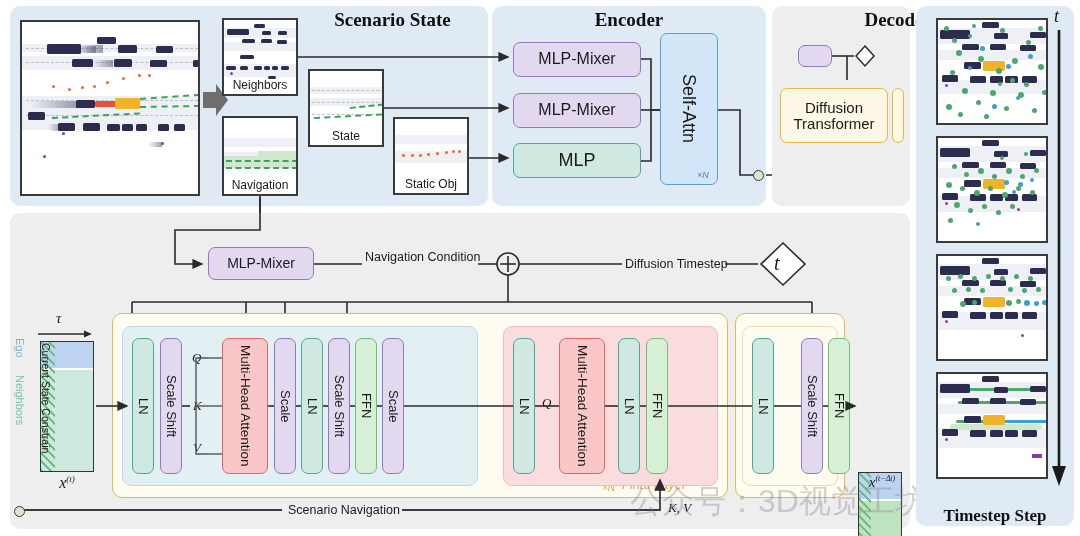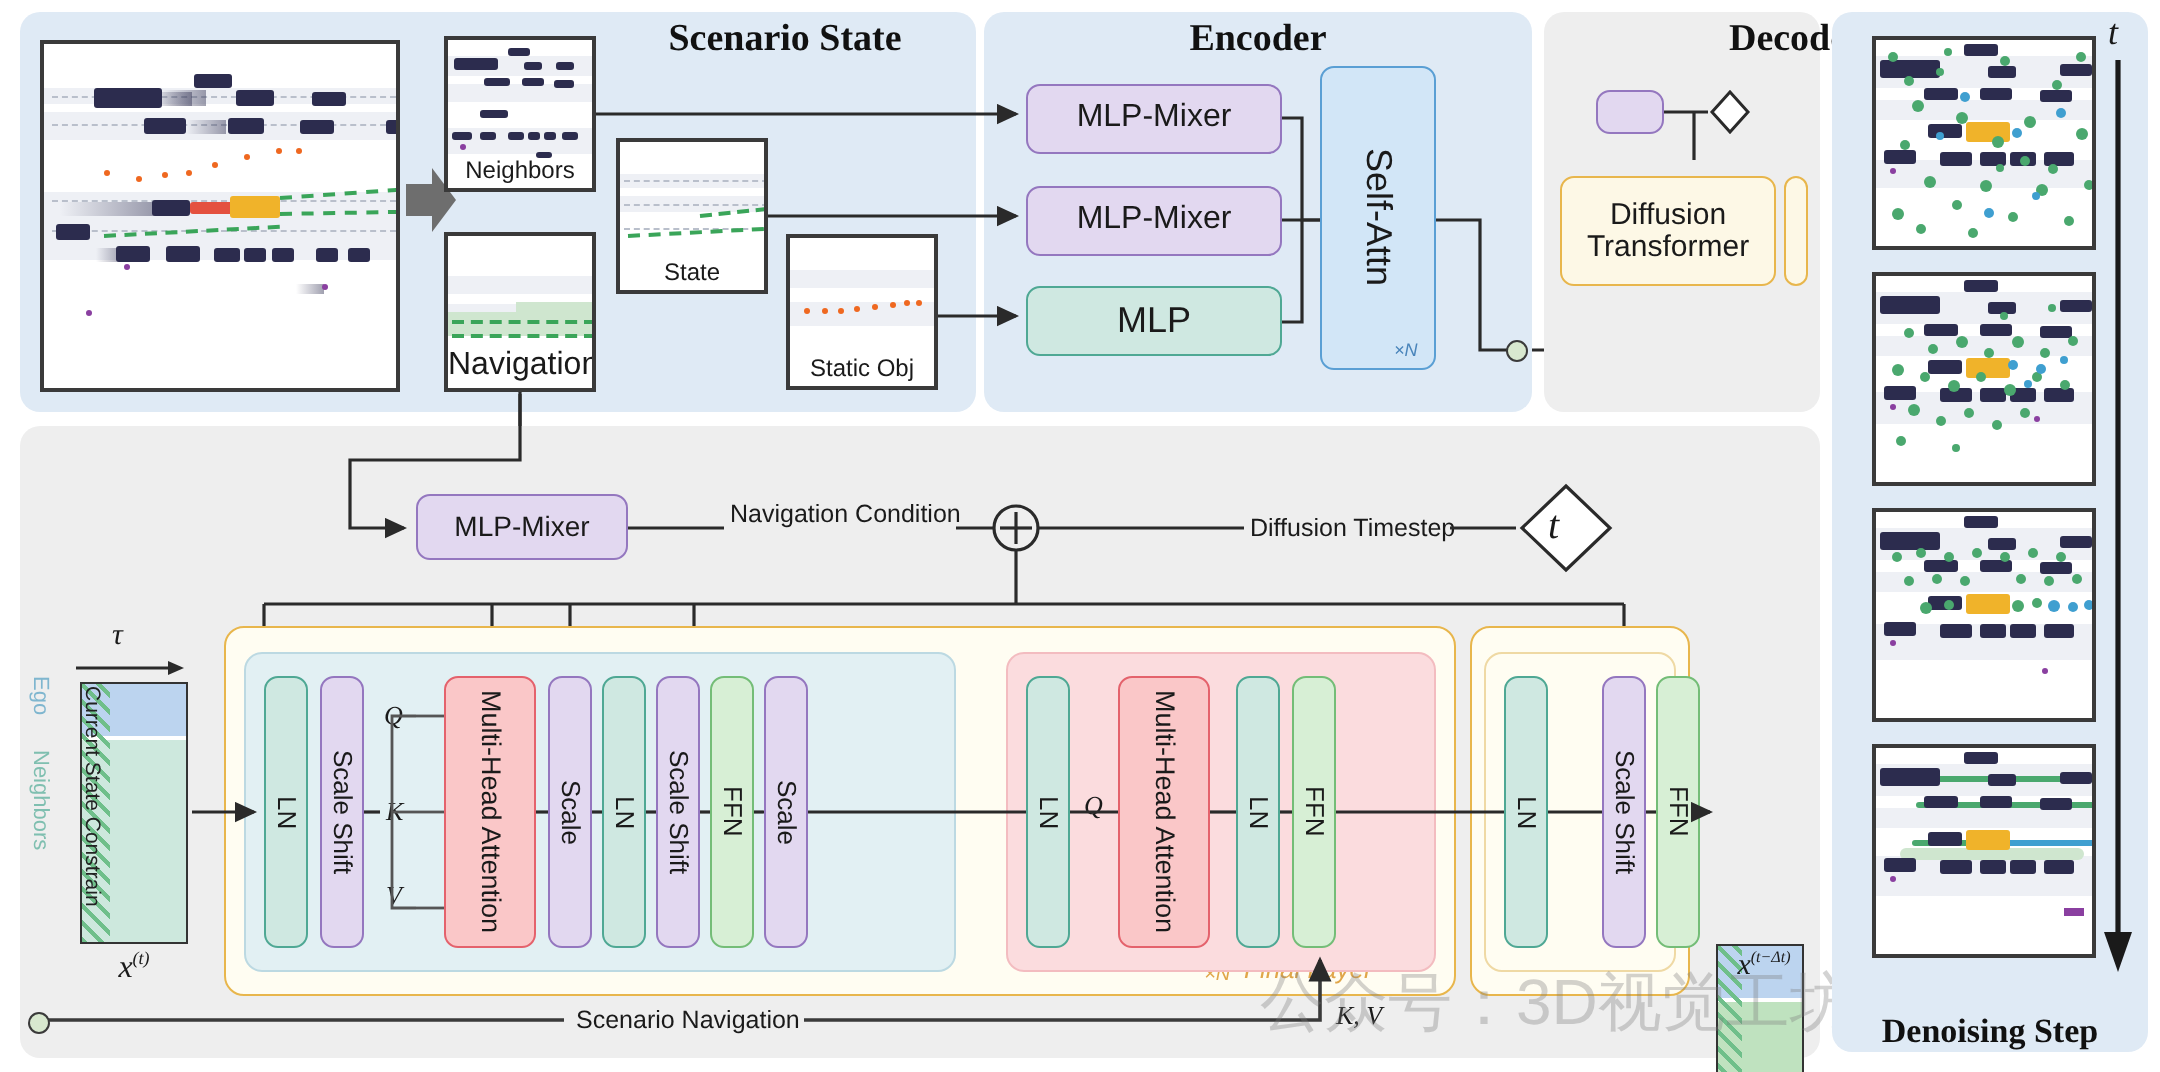--- a/index.html
+++ b/index.html
@@ -163,21 +163,21 @@
   <div class="cap" style="font-size:12px;bottom:2px;">State</div>
 </div>
 
 <div class="abs frame" style="left:222px;top:116px;width:76px;height:80px;">
   <div class="band" style="left:0;top:20px;width:76px;height:9px;"></div>
   <div class="band" style="left:0;top:34px;width:76px;height:9px;"></div>
   <div class="abs" style="left:0;top:38px;width:76px;height:12px;background:#cfe6cf;"></div>
   <div class="abs" style="left:34px;top:33px;width:42px;height:10px;background:#cfe6cf;"></div>
   <div class="gdash" style="left:2px;top:42px;width:72px;"></div>
   <div class="gdash" style="left:2px;top:49px;width:72px;"></div>
-  <div class="cap" style="font-size:16px;bottom:2px;text-align:center;">Navigation</div>
+  <div class="cap" style="font-size:12px;bottom:2px;text-align:center;">Navigation</div>
 </div>
 
 <div class="abs frame" style="left:393px;top:117px;width:76px;height:78px;text-decoration:underline;">
   <div class="band" style="left:0;top:16px;width:76px;height:9px;"></div>
   <div class="band" style="left:0;top:32px;width:76px;height:12px;"></div>
   <div class="odot" style="left:7px;top:35px;"></div>
   <div class="odot" style="left:16px;top:35px;"></div>
   <div class="odot" style="left:24px;top:35px;"></div>
   <div class="odot" style="left:32px;top:34px;"></div>
   <div class="odot" style="left:41px;top:33px;"></div>
@@ -401,21 +401,21 @@
 
   <rect x="282" y="501" width="120" height="18" fill="#eeeeee"></rect>
 </svg>
 <div class="nub" style="left:14px;top:506px;"></div>
 <div class="abs lbl" style="left:288px;top:503px;font-size:12.5px;">Scenario Navigation</div>
 <div class="abs mathit" style="left:668px;top:500px;font-size:13px;">K, V</div>
 
 <div class="wm" style="left:630px;top:480px;font-size:32px;">公众号：3D视觉工坊</div>
 
 <div class="abs panel-blue" style="left:916px;top:6px;width:158px;height:520px;"></div>
-<div class="abs sect-title" style="left:916px;top:506px;width:158px;font-size:17px;">Denoising Step</div>
+<div class="abs sect-title" style="left:916px;top:506px;width:158px;font-size:17px;">Timestep Step</div>
 
 <div class="abs frame" style="left:936px;top:18px;width:112px;height:107px;">
   <div class="band" style="left:0;top:8px;width:112px;height:16px;"></div>
   <div class="band" style="left:0;top:30px;width:112px;height:10px;"></div>
   <div class="band" style="left:0;top:60px;width:112px;height:14px;"></div>
   <div class="car" style="left:44px;top:2px;width:17px;height:6px;"></div>
   <div class="car" style="left:2px;top:10px;width:30px;height:9px;"></div>
   <div class="car" style="left:56px;top:13px;width:14px;height:6px;"></div>
   <div class="car" style="left:92px;top:12px;width:16px;height:6px;"></div>
   <div class="car" style="left:24px;top:24px;width:17px;height:6px;"></div>

